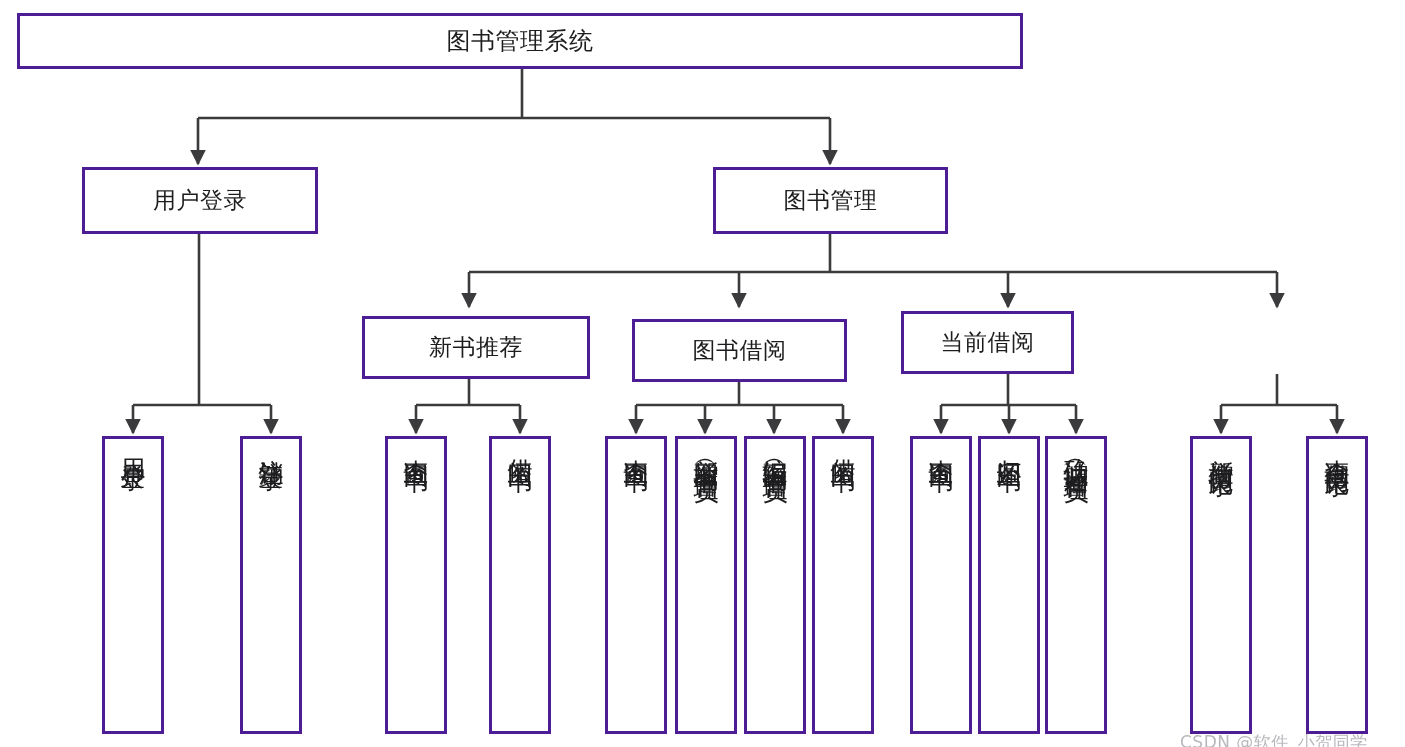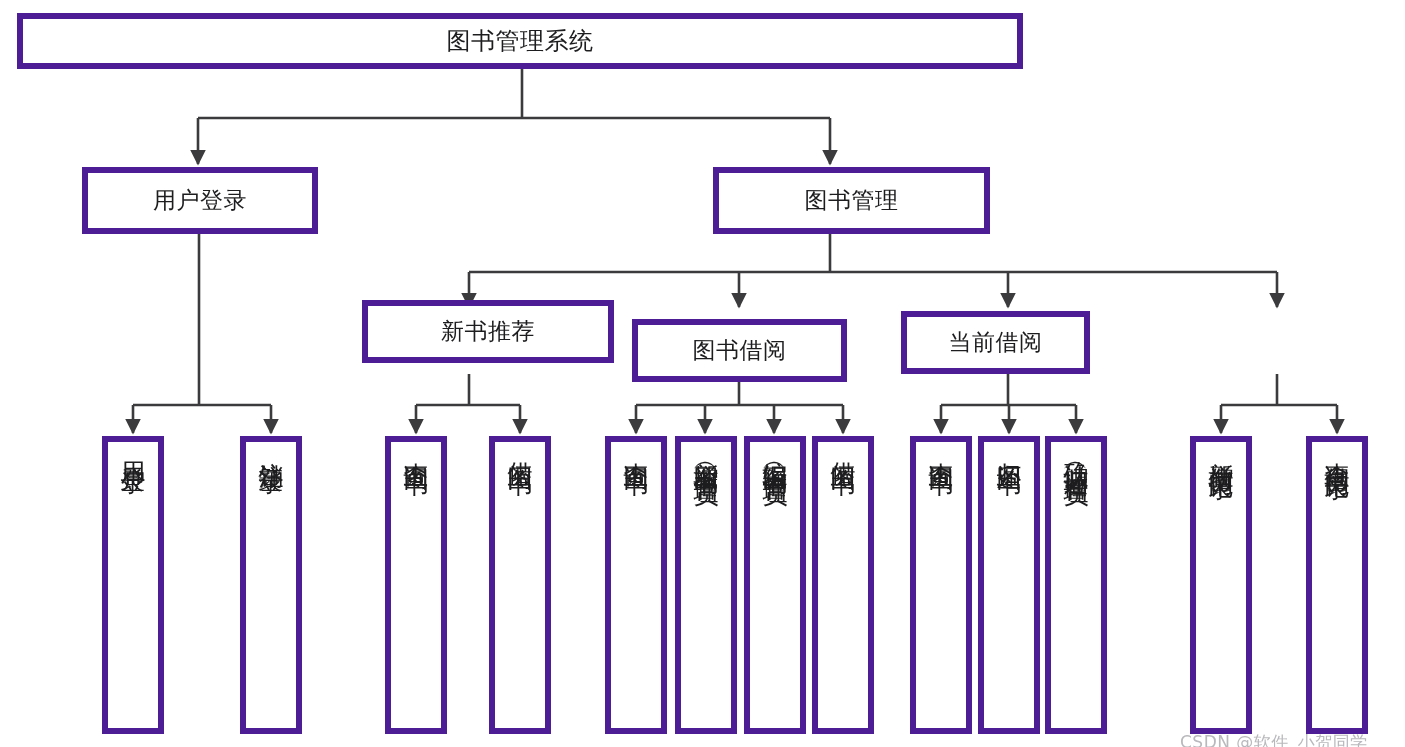--- a/index.html
+++ b/index.html
@@ -21,21 +21,21 @@
     position: absolute;
     left: 0;
     top: 0;
     width: 1405px;
     height: 747px;
     pointer-events: none;
   }
   .node {
     position: absolute;
     box-sizing: border-box;
-    border: 6px solid #4c1d95;
+    border: 3px solid #4c1d95;
     background: #ffffff;
     display: flex;
     align-items: center;
     justify-content: center;
     color: #1d1d1f;
   }
   .node .label {
     display: block;
     text-align: center;
     line-height: 1.18;
@@ -127,31 +127,31 @@
     </g>
   </svg>
 
   <div class="node h root" style="left:17px; top:13px; width:1006px; height:56px;">
     <span class="label">图书管理系统</span>
   </div>
 
   <div class="node h" style="left:82px; top:167px; width:236px; height:67px;">
     <span class="label">用户登录</span>
   </div>
-  <div class="node h" style="left:713px; top:167px; width:277px; height:67px;">
+  <div class="node h" style="left:713px; top:167px; width:235px; height:67px;">
     <span class="label">图书管理</span>
   </div>
 
-  <div class="node h" style="left:362px; top:300px; width:252px; height:63px;">
+  <div class="node h" style="left:362px; top:316px; width:228px; height:63px;">
     <span class="label">新书推荐</span>
   </div>
   <div class="node h" style="left:632px; top:311px; width:215px; height:63px;margin-top:8px;">
     <span class="label">图书借阅</span>
   </div>
-  <div class="node h" style="left:901px; top:311px; width:189px; height:63px;">
+  <div class="node h" style="left:901px; top:311px; width:173px; height:63px;">
     <span class="label">当前借阅</span>
   </div>
 
   <div class="node v" style="left:102px; top:436px; width:62px; height:298px;">
     <span class="label">用户登录</span>
   </div>
   <div class="node v" style="left:240px; top:436px; width:62px; height:298px;">
     <span class="label">注销登录</span>
   </div>
 

